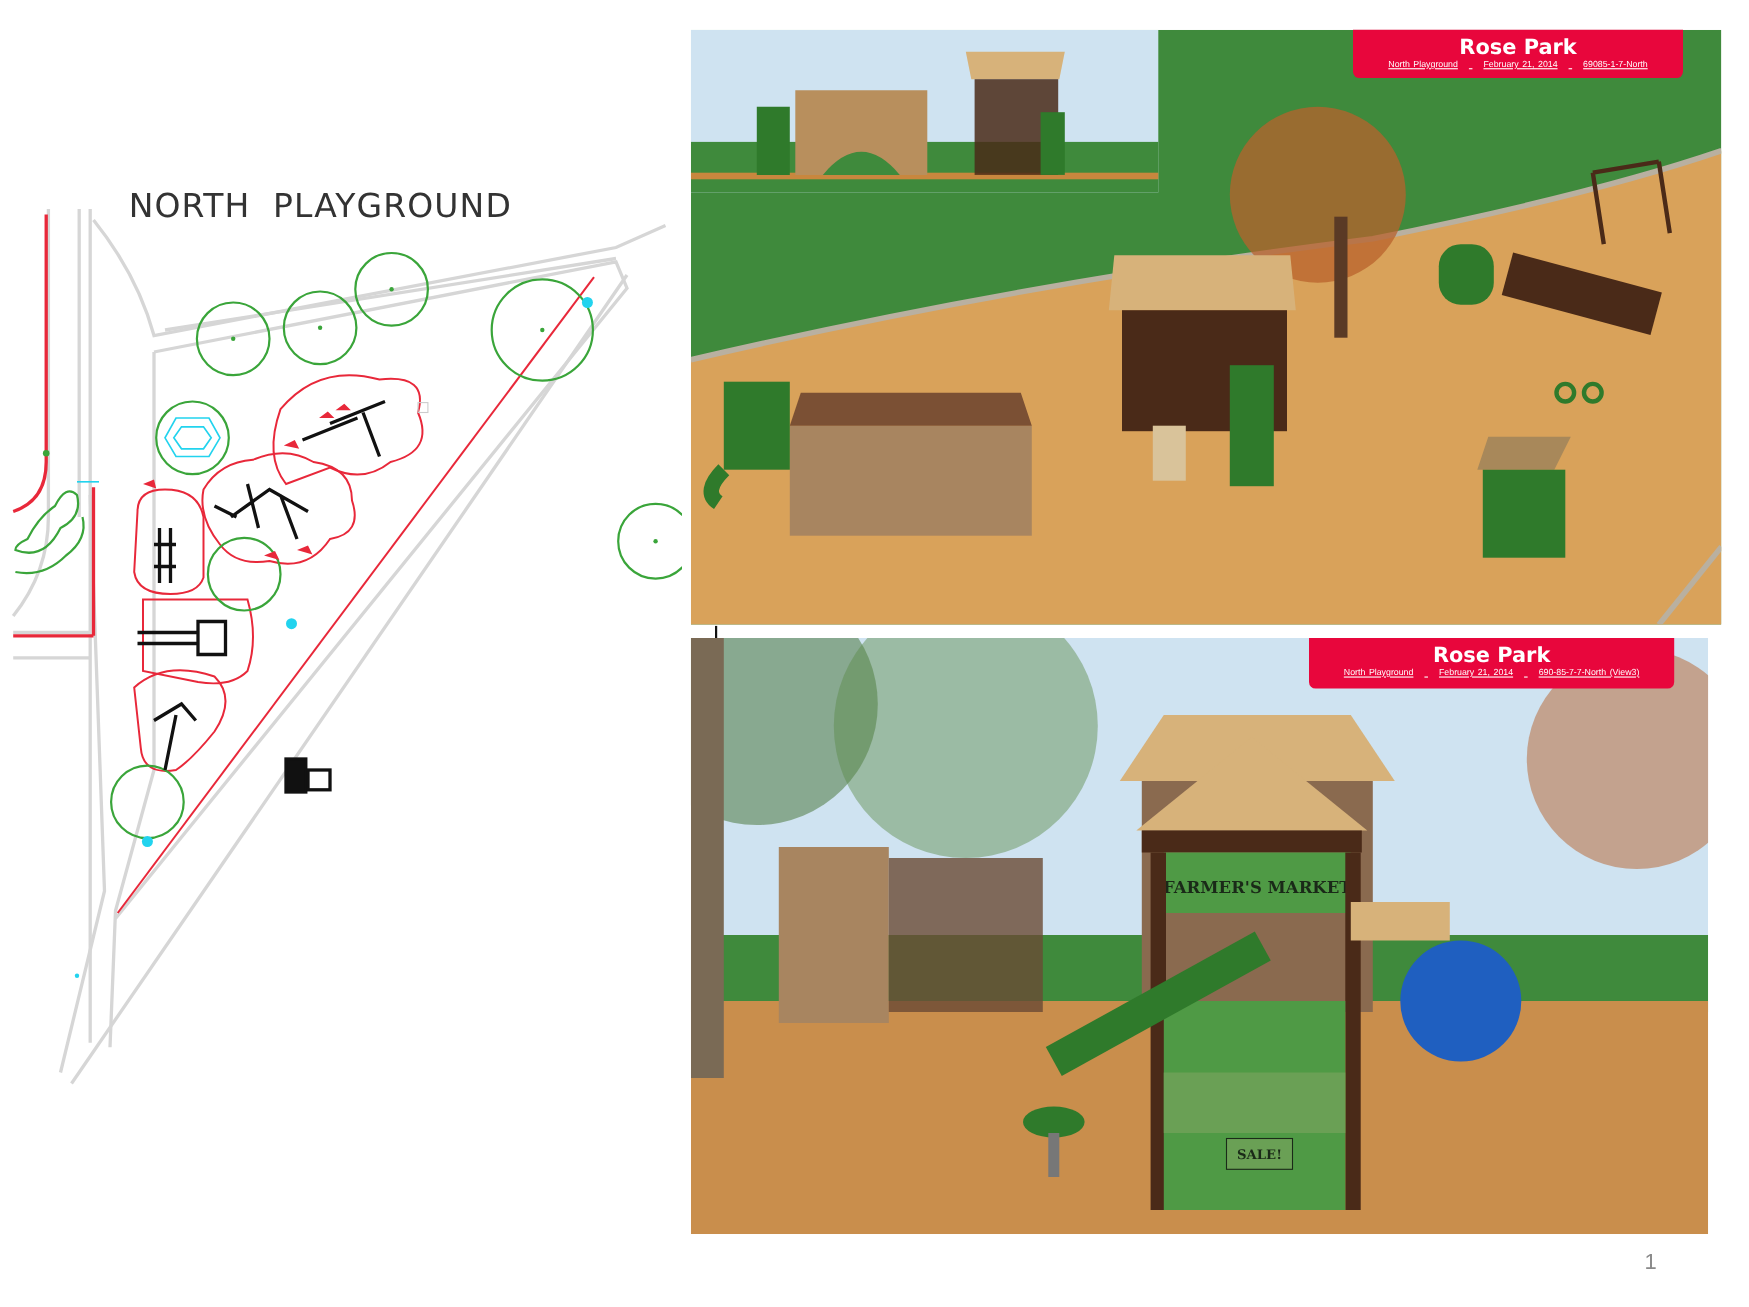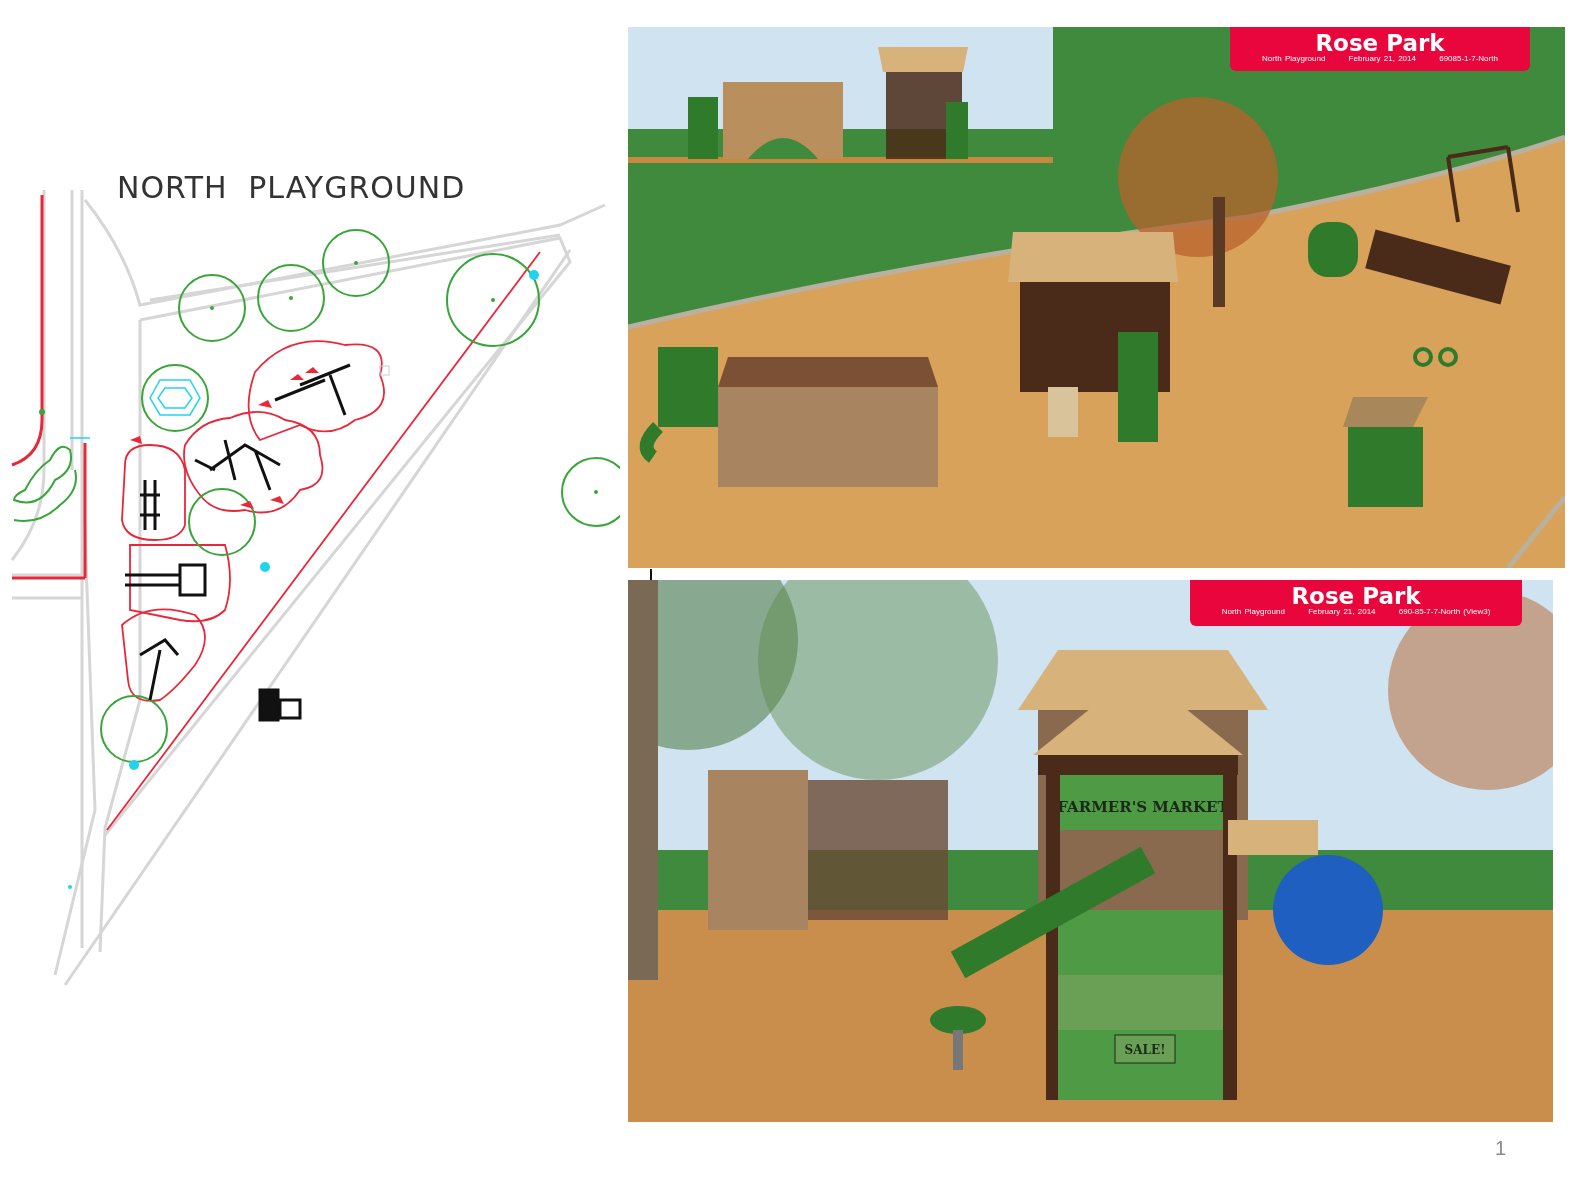--- a/index.html
+++ b/index.html
@@ -6,22 +6,22 @@
   body{width:1590px;height:1188px;position:relative;overflow:hidden;font-family:"Liberation Sans",sans-serif;}
   .plan{position:absolute;left:0;top:0;width:620px;height:1188px;}
   .plan-title{position:absolute;left:117px;top:170px;font-family:"DejaVu Sans",sans-serif;font-size:30px;color:#333;letter-spacing:1px;word-spacing:10px;}
   .render{position:absolute;overflow:hidden;}
   .render1{left:628px;top:27px;width:937px;height:541px;}
   .render2{left:628px;top:580px;width:925px;height:542px;}
   .render svg{position:absolute;left:0;top:0;}
   .banner{position:absolute;background:#e8063c;color:#fff;text-align:center;border-radius:0 0 6px 6px;}
   .banner1{left:1230px;top:27px;width:300px;height:44px;}
   .banner2{left:1190px;top:580px;width:332px;height:46px;}
-  .banner .bt{font-family:"DejaVu Sans",sans-serif;font-weight:bold;font-size:23px;line-height:22px;margin-top:5px;}
-  .banner .bs{font-size:8px;line-height:10px;word-spacing:1px;}
+  .banner .bt{font-family:"DejaVu Sans",sans-serif;font-weight:bold;font-size:19px;line-height:22px;margin-top:5px;}
+  .banner .bs{font-size:8px;line-height:10px;word-spacing:1px;text-decoration:underline;}
   .banner .bs span{margin:0 10px;}
   .page-num{position:absolute;left:1495px;top:1137px;font-size:20px;color:#8a8a8a;}
   .sep-mark{position:absolute;left:650px;top:569px;width:2px;height:14px;background:#111;}
 </style>
 </head>
 <body>
 
 <div class="plan">
   <div class="plan-title">NORTH PLAYGROUND</div>
   <svg width="620" height="1188">

